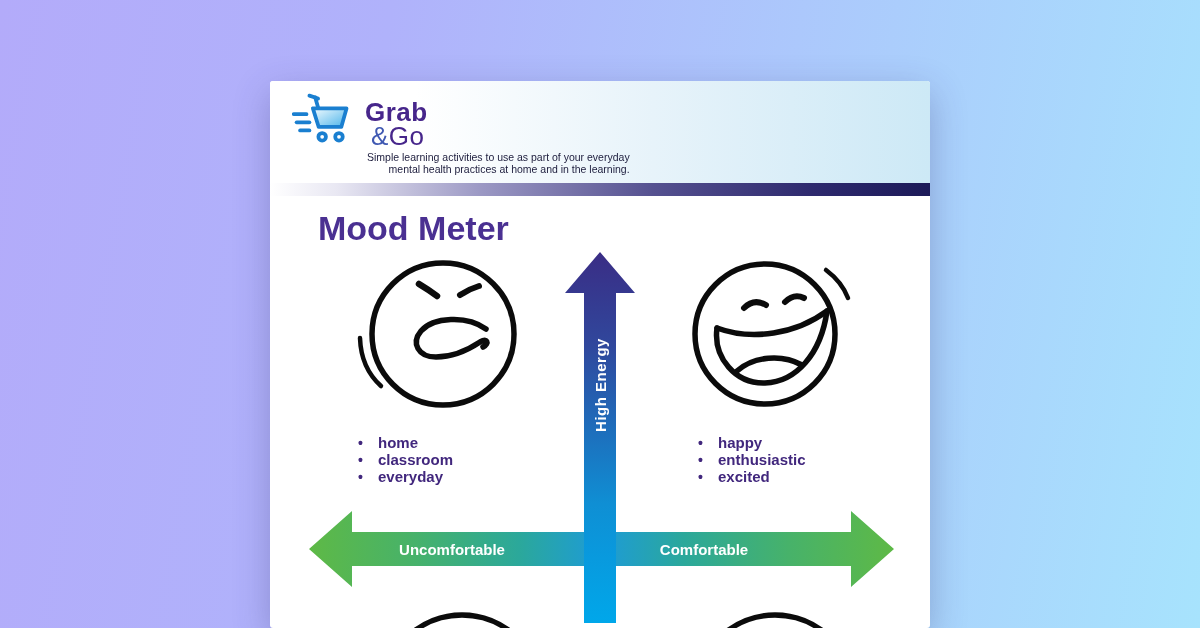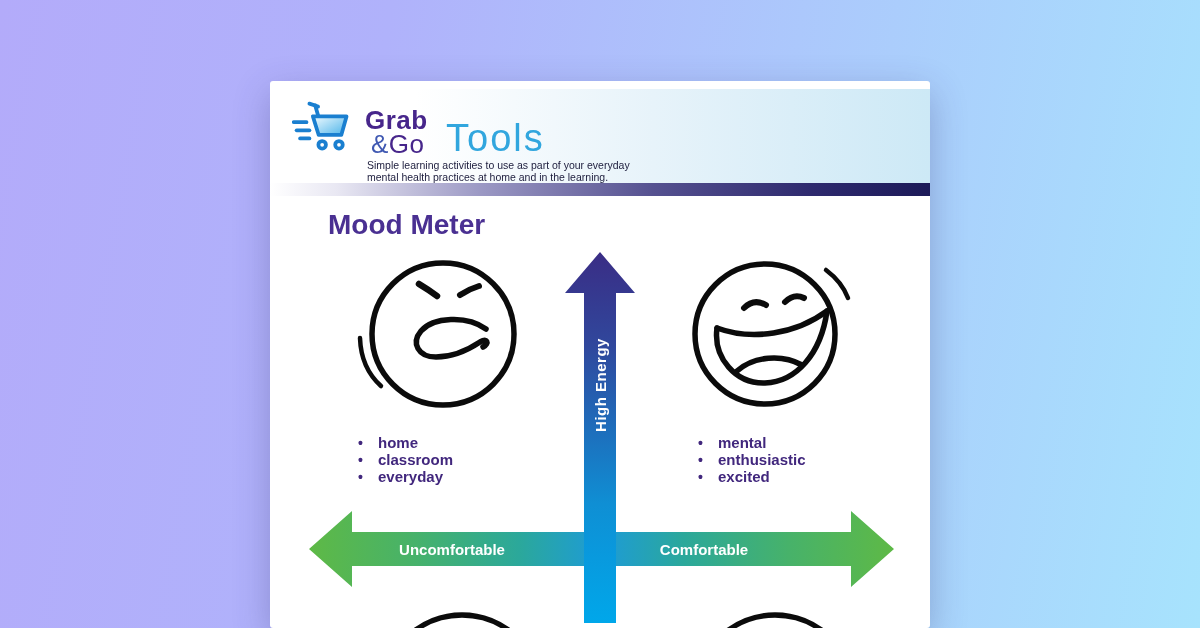--- a/index.html
+++ b/index.html
@@ -3,32 +3,32 @@
 <meta charset="utf-8">
 <style>
   html,body{margin:0;padding:0;}
   body{font-family:"Liberation Sans", sans-serif;}
   .stage{position:relative;width:1200px;height:628px;overflow:hidden;
          background:linear-gradient(100deg,#b3abfa 0%,#b0b2fb 30%,#a7e3fd 100%);}
   .card{position:absolute;left:270px;top:81px;width:660px;height:547px;background:#ffffff;
         border-radius:3px;box-shadow:0 12px 36px rgba(50,50,110,.30);overflow:hidden;}
   
   .card-header{position:absolute;left:0;top:0;width:660px;height:102px;
-        background:linear-gradient(90deg,#ffffff 0%,#ffffff 22%,#e7f3fa 58%,#cde9f6 100%);margin-top:8px;}
+        background:linear-gradient(90deg,#ffffff 0%,#ffffff 22%,#e7f3fa 58%,#cde9f6 100%);}
   .cart{position:absolute;left:22px;top:10px;width:58px;height:58px;}
   .logo-grab{position:absolute;left:95px;top:16px;font-size:26px;font-weight:bold;color:#47268b;letter-spacing:.5px;}
   .logo-line2{position:absolute;left:101px;top:40px;font-size:26px;font-weight:normal;letter-spacing:.5px;}
   .logo-amp{color:#4059b2;}
   .logo-go{color:#47268b;}
   .logo-tools{position:absolute;left:176px;top:28px;font-size:38px;font-weight:300;color:#31a6de;letter-spacing:2px;}
-  .tagline{position:absolute;left:97px;top:70px;font-size:10.5px;line-height:12px;color:#1c1c3c;}
+  .tagline{position:absolute;left:97px;top:70px;font-size:10.5px;line-height:12px;color:#1c1c3c;text-align:right;}
   .divider-bar{position:absolute;left:0;top:102px;width:660px;height:13px;
         background:linear-gradient(90deg,#ffffff 0%,#e9e8f3 10%,#9b98c4 32%,#555190 58%,#2e2a6e 82%,#1c1a58 100%);}
   
-  .doc-title{position:absolute;left:48px;top:128px;font-size:28px;font-weight:bold;color:#4a3092;margin-left:10px;}
+  .doc-title{position:absolute;left:48px;top:128px;font-size:34px;font-weight:bold;color:#4a3092;}
   .face{position:absolute;}
   .v-arrow{position:absolute;left:295px;top:171px;width:70px;height:371px;}
   .h-arrow{position:absolute;left:39px;top:430px;width:585px;height:76px;}
   .axis-label{position:absolute;color:#ffffff;font-weight:bold;font-size:15px;white-space:nowrap;}
   .v-label{left:330px;top:304px;transform:translate(-50%,-50%) rotate(-90deg);letter-spacing:.5px;}
   .h-label-left{left:182px;top:468px;transform:translate(-50%,-50%);}
   .h-label-right{left:434px;top:468px;transform:translate(-50%,-50%);}
   .mood-list{position:absolute;top:353px;width:200px;}
   .mood-list.left{left:88px;}
   .mood-list.right{left:428px;}
@@ -56,21 +56,20 @@
             <path d="M 14 68 H 30"></path>
           <path d="M 30 8 L 45 13"></path>
             <path d="M 40 11 L 46 32"></path>
           <path d="M 36 30 L 94 30 L 85 62 L 46 62 Z" fill="url(#cartfill)"></path>
           <circle cx="52" cy="79" r="6.5" fill="#ffffff"></circle>
           <circle cx="81" cy="79" r="6.5" fill="#ffffff"></circle>
         </g>
       </svg>
       <div class="logo-grab">Grab</div>
       <div class="logo-line2"><span class="logo-amp">&amp;</span><span class="logo-go">Go</span></div>
-      <div class="logo-tools">Tools</div>
       <div class="tagline">
         <div>Simple learning activities to use as part of your everyday</div>
         <div>mental health practices at home and in the learning.</div>
       </div>
     </div>
     <div class="divider-bar"></div>
 
     <div class="doc-title">Mood Meter</div>
 
     <svg class="h-arrow" viewBox="0 0 585 76">
@@ -137,21 +136,21 @@
           <span>classroom</span>
         </div>
       <div class="mood-row">
           <span class="mood-bullet">•</span>
           <span>everyday</span>
         </div>
     </div>
     <div class="mood-list right">
       <div class="mood-row">
           <span class="mood-bullet">•</span>
-          <span>mental</span>
+          <span>happy</span>
         </div>
       <div class="mood-row">
           <span class="mood-bullet">•</span>
           <span>enthusiastic</span>
         </div>
       <div class="mood-row">
           <span class="mood-bullet">•</span>
           <span>excited</span>
         </div>
     </div>

